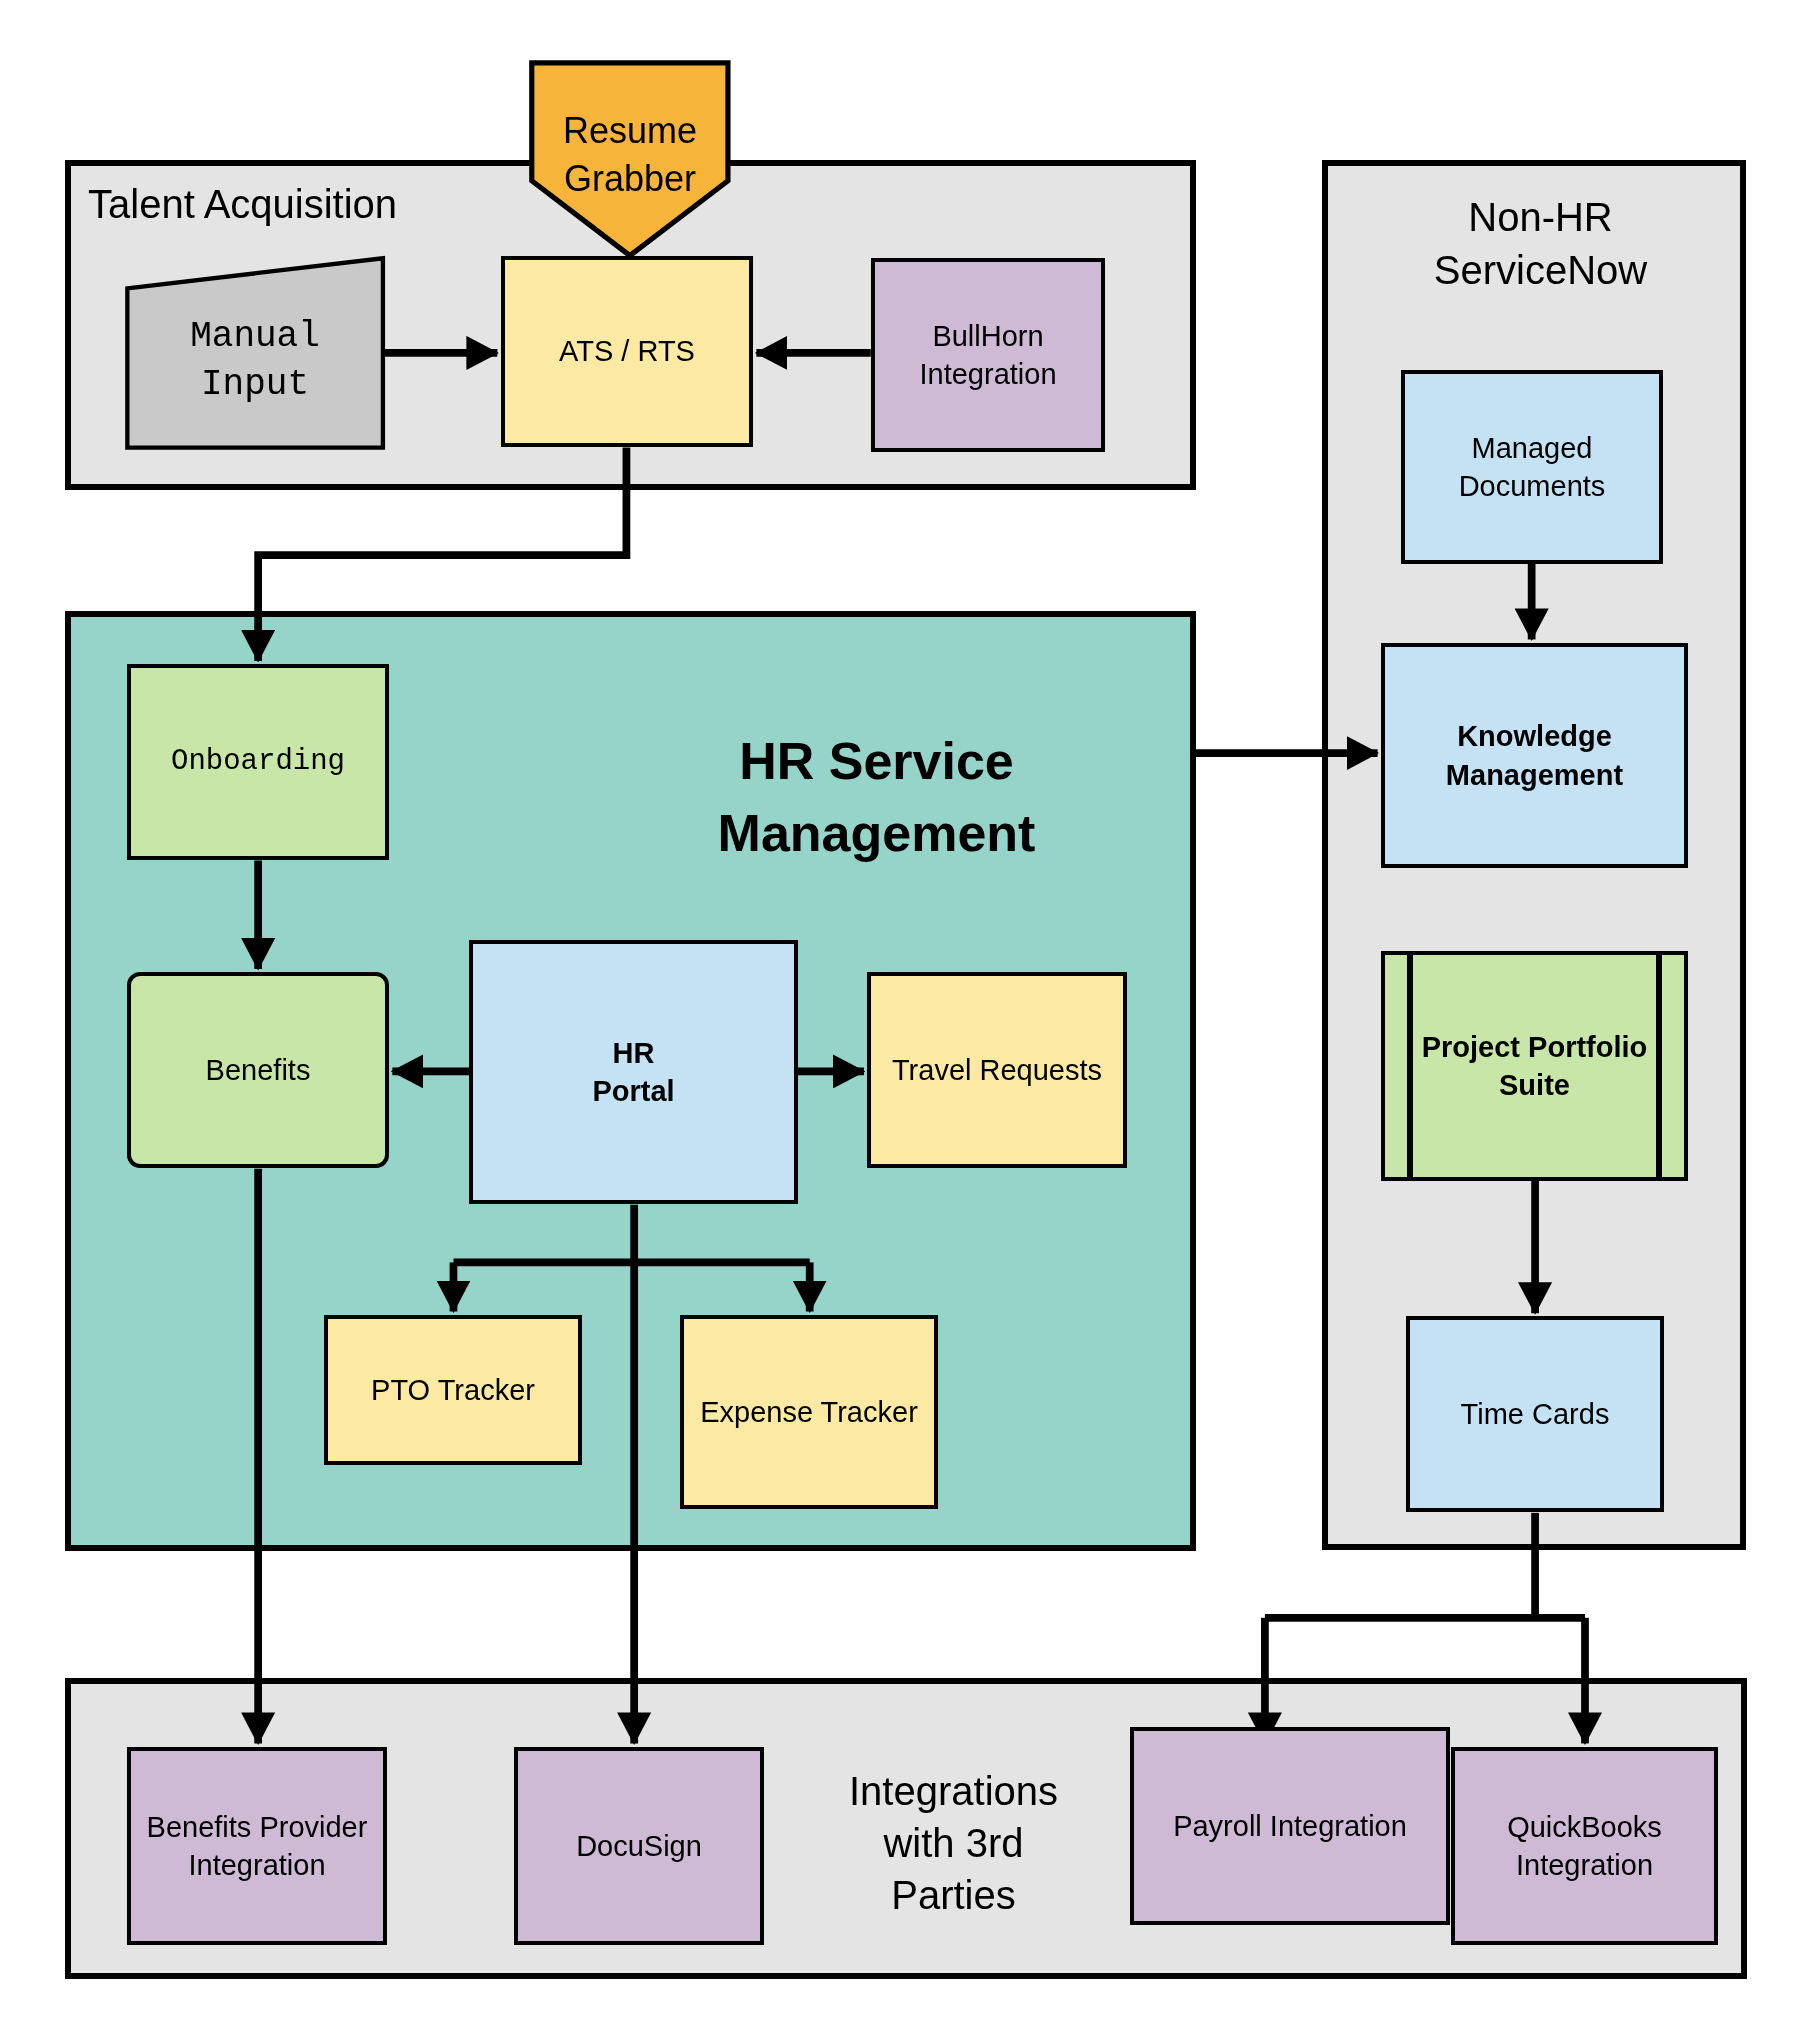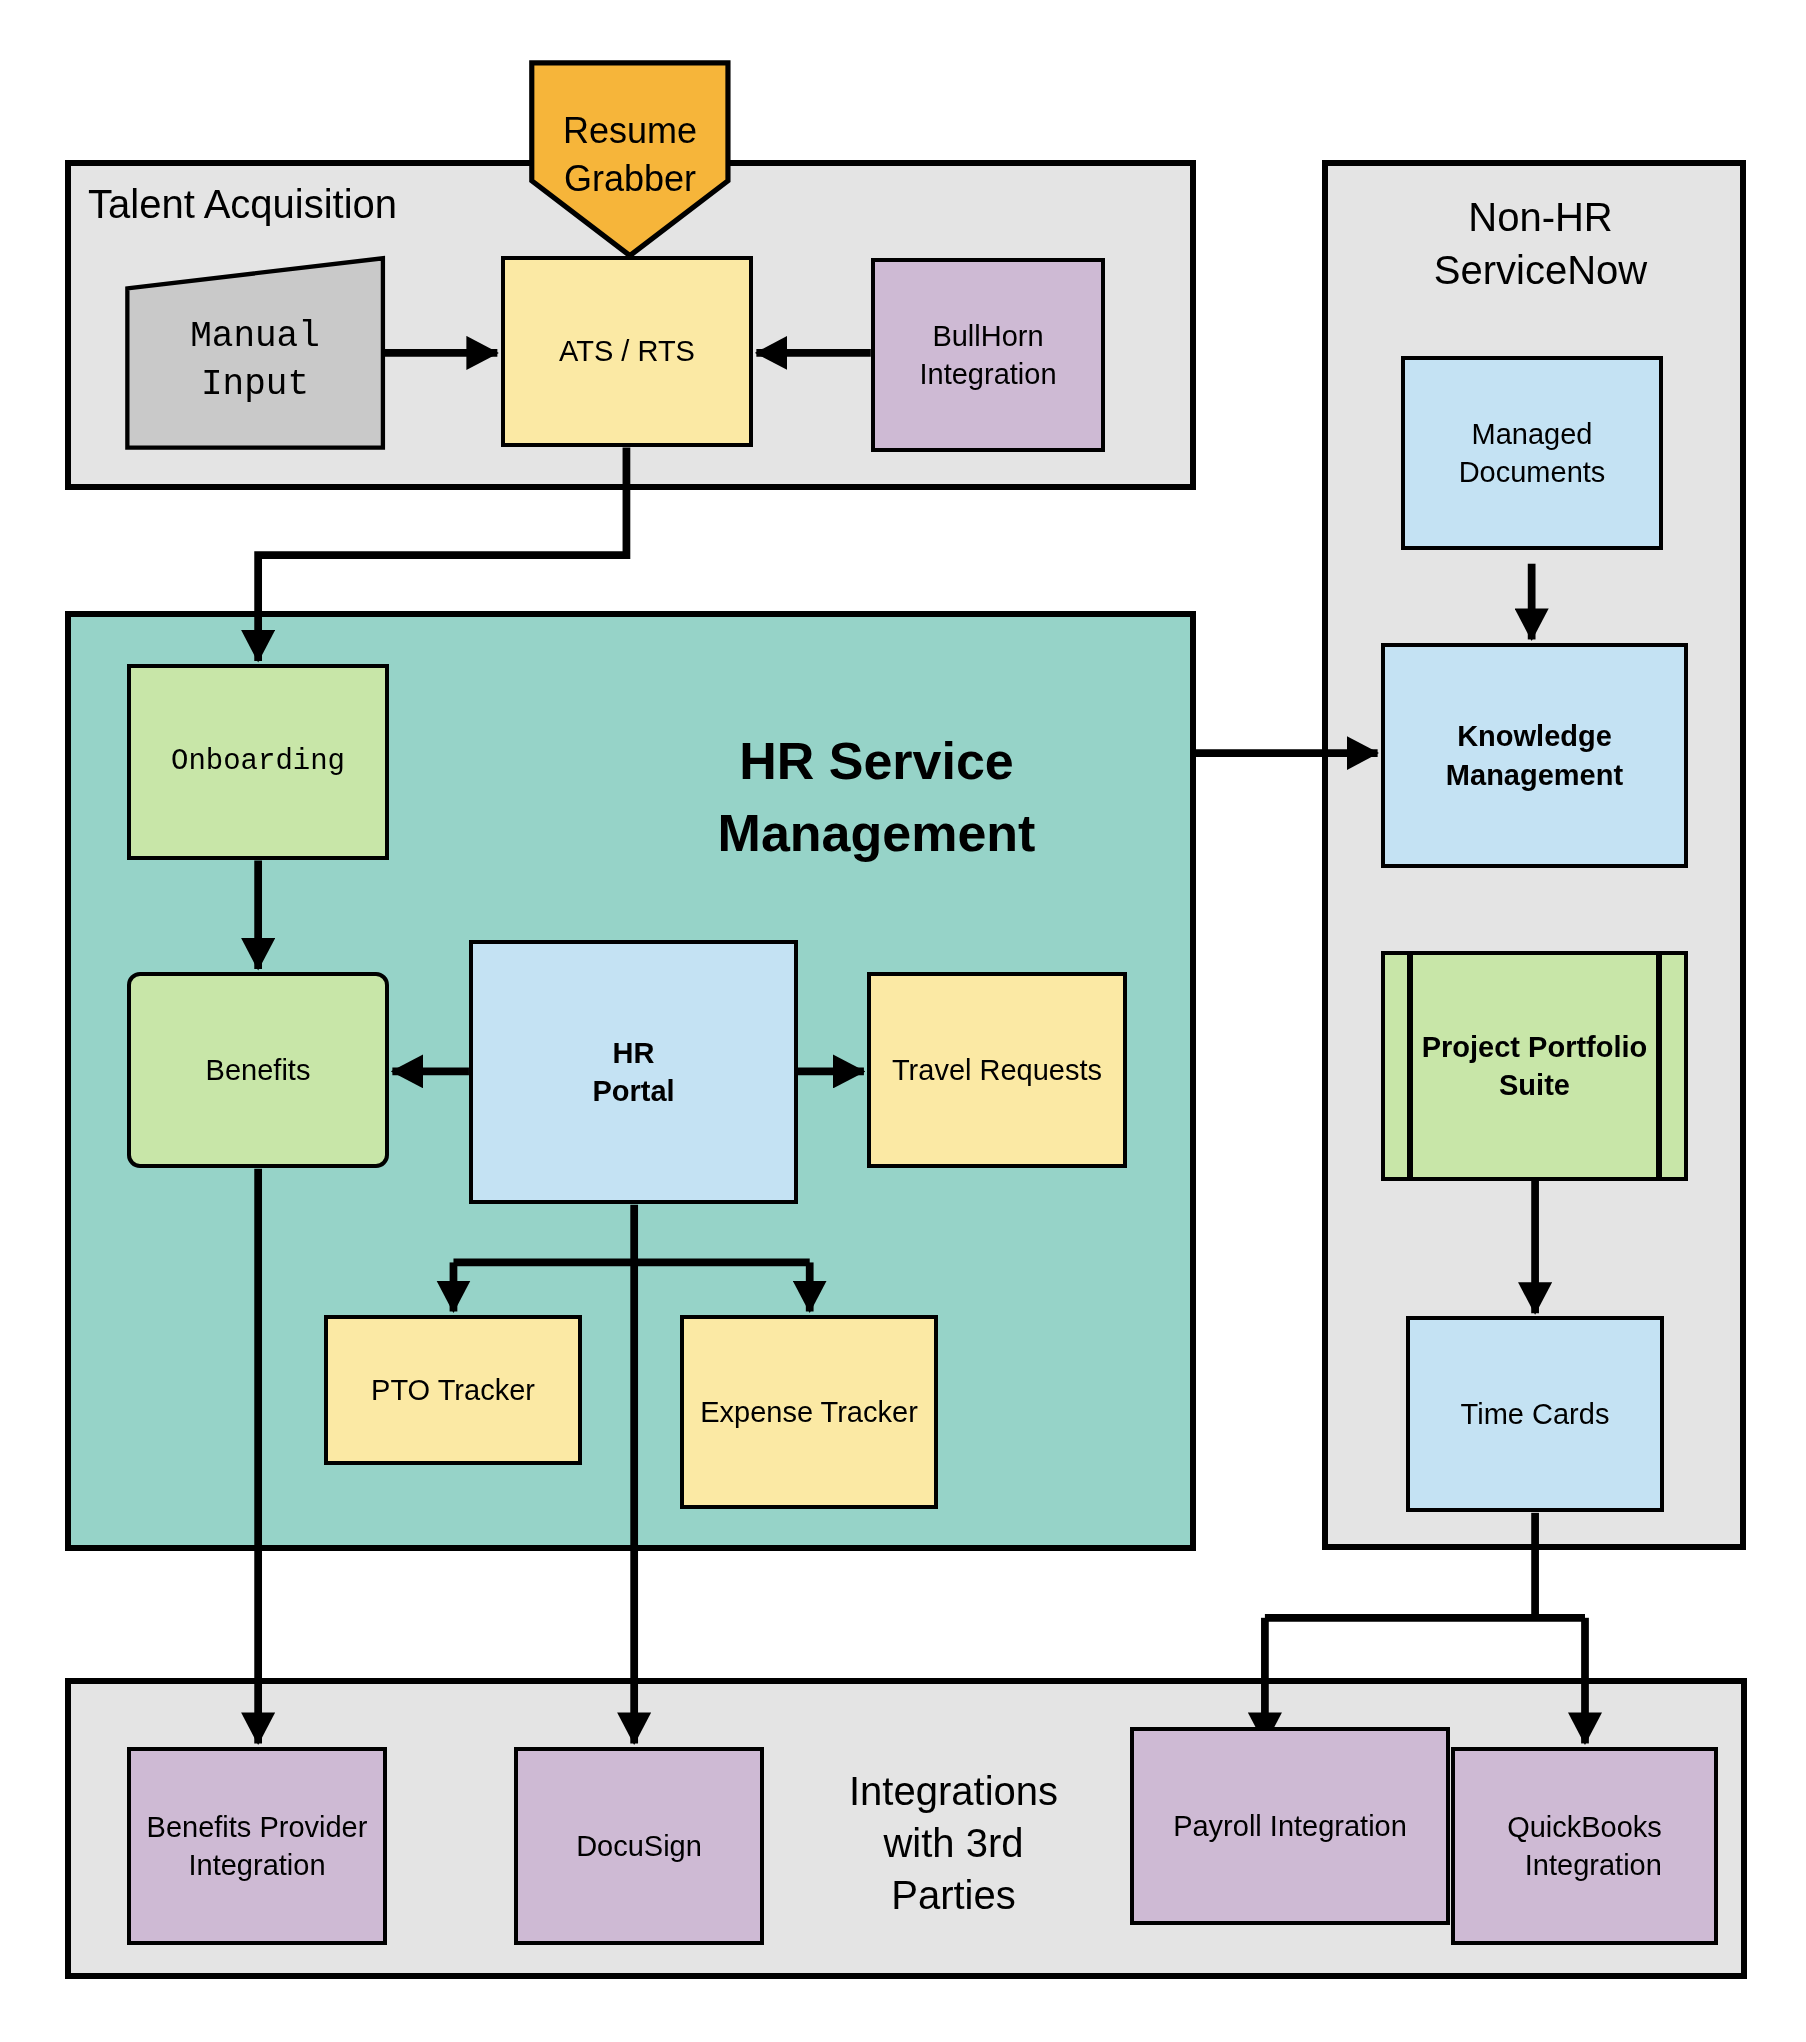--- a/index.html
+++ b/index.html
@@ -142,21 +142,21 @@
   </div>
 
   <div class="node yellow" style="left:324px;top:1315px;width:258px;height:150px;">
     <span class="lbl">PTO Tracker</span>
   </div>
 
   <div class="node yellow" style="left:680px;top:1315px;width:258px;height:194px;">
     <span class="lbl">Expense Tracker</span>
   </div>
 
-  <div class="node blue" style="left:1401px;top:356px;width:262px;height:194px;">
+  <div class="node blue" style="left:1401px;top:370px;width:262px;height:194px;">
     <span class="lbl">Managed
 Documents</span>
   </div>
 
   <div class="node blue bold" style="left:1381px;top:643px;width:307px;height:225px;">
     <span class="lbl">Knowledge
 Management</span>
   </div>
 
   <div class="node green bold" style="left:1381px;top:951px;width:307px;height:230px;">
@@ -176,19 +176,19 @@
   </div>
 
   <div class="node purple" style="left:514px;top:1747px;width:250px;height:198px;">
     <span class="lbl">DocuSign</span>
   </div>
 
   <div class="node purple" style="left:1130px;top:1727px;width:320px;height:198px;">
     <span class="lbl">Payroll Integration</span>
   </div>
 
-  <div class="node purple" style="left:1451px;top:1747px;width:267px;height:198px;text-align:right;">
+  <div class="node purple" style="left:1451px;top:1747px;width:267px;height:198px;">
     <span class="lbl">QuickBooks
 Integration</span>
   </div>
 
 </div>
 
 
 </body></html>

